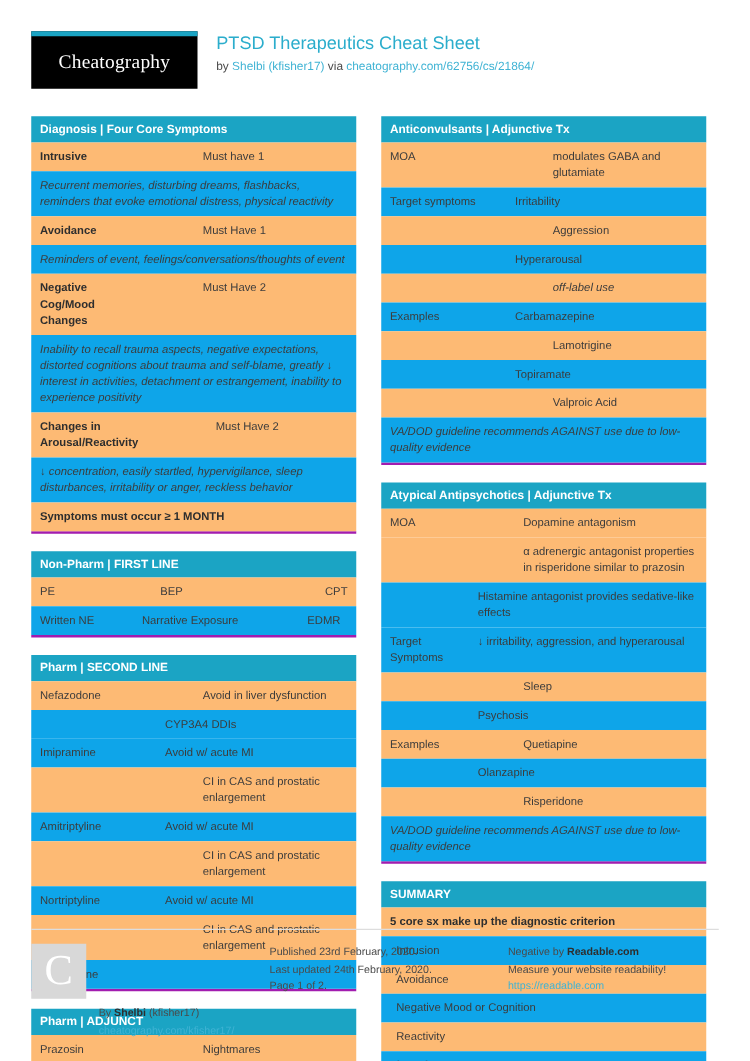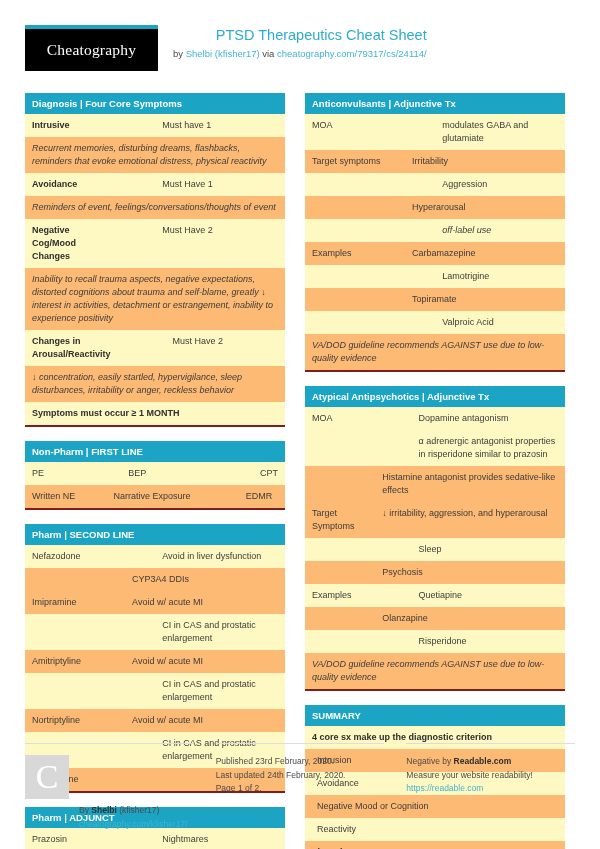--- a/index.html
+++ b/index.html
@@ -49,21 +49,20 @@
   .titles {
     margin-left: 15px;
     padding-top: 2px;
   }
   .sheet-title {
     color: #2badcc;
     font-size: 14.5px;
     line-height: 17px;
     font-weight: normal;
     margin: 0;
-    text-align: right;
   }
   .byline {
     font-size: 9.5px;
     line-height: 14px;
     color: #4a4a4a;
     margin-top: 3px;
   }
   .byline a, .lnk {
     color: #3fb3d4;
     text-decoration: none;
@@ -76,38 +75,38 @@
     margin-top: 12px;
   }
   .col {
     width: 260px;
     flex: none;
   }
 
   
   .card {
     margin-bottom: 14px;
-    border-bottom: 2px solid #7f1d1d;
+    border-bottom: 2px solid #a21caf;
   }
   .card-head {
     background: #1ba4c4;
     color: #ffffff;
     font-size: 9.5px;
     font-weight: bold;
     padding: 5px 7px 5px 7px;
     line-height: 11px;
   }
   .row {
     display: flex;
     font-size: 9px;
     line-height: 13px;
+    background: #0ea5e9;
+  }
+  .row.alt {
     background: #fdba74;
-  }
-  .row.alt {
-    background: #fef9c3;
     gap: 48px;
   }
   .cell {
     padding: 5px 7px;
     box-sizing: border-box;
   }
   
   .c-1of2 { width: 38.5%; }
   .c-2of2 { width: 61.5%; }
   .r2-1of2 { width: 27%; }
@@ -163,21 +162,21 @@
   <div class="header">
     <div class="logo-box">
       <span class="logo-text">Cheatography</span>
     </div>
     <div class="titles">
       <h1 class="sheet-title">PTSD Therapeutics Cheat Sheet</h1>
       <div class="byline">
         <span>by</span>
         <span class="lnk">Shelbi (kfisher17)</span>
         <span>via</span>
-        <span class="lnk">cheatography.com/79317/cs/24114/</span>
+        <span class="lnk">cheatography.com/62756/cs/21864/</span>
       </div>
     </div>
   </div>
 
   <div class="columns">
     <div class="col" id="col-left">
         <div class="card">
           <div class="card-head">Diagnosis | Four Core Symptoms</div>
           <div class="row alt">
             <div class="cell c-1of2 b">Intrusive</div>
@@ -352,21 +351,21 @@
             <div class="cell r2-1of2"></div>
             <div class="cell r2-2of2">Risperidone</div>
           </div>
           <div class="row">
             <div class="cell c-full it">VA/DOD guideline recommends AGAINST use due to low-quality evidence</div>
           </div>
         </div>
         <div class="card">
           <div class="card-head">SUMMARY</div>
           <div class="row alt">
-            <div class="cell c-full b">4 core sx make up the diagnostic criterion</div>
+            <div class="cell c-full b">5 core sx make up the diagnostic criterion</div>
           </div>
           <div class="row">
             <div class="cell c-full" style="padding-left: 12px;">Intrusion</div>
           </div>
           <div class="row alt">
             <div class="cell c-full" style="padding-left: 12px;">Avoidance</div>
           </div>
           <div class="row">
             <div class="cell c-full" style="padding-left: 12px;">Negative Mood or Cognition</div>
           </div>

